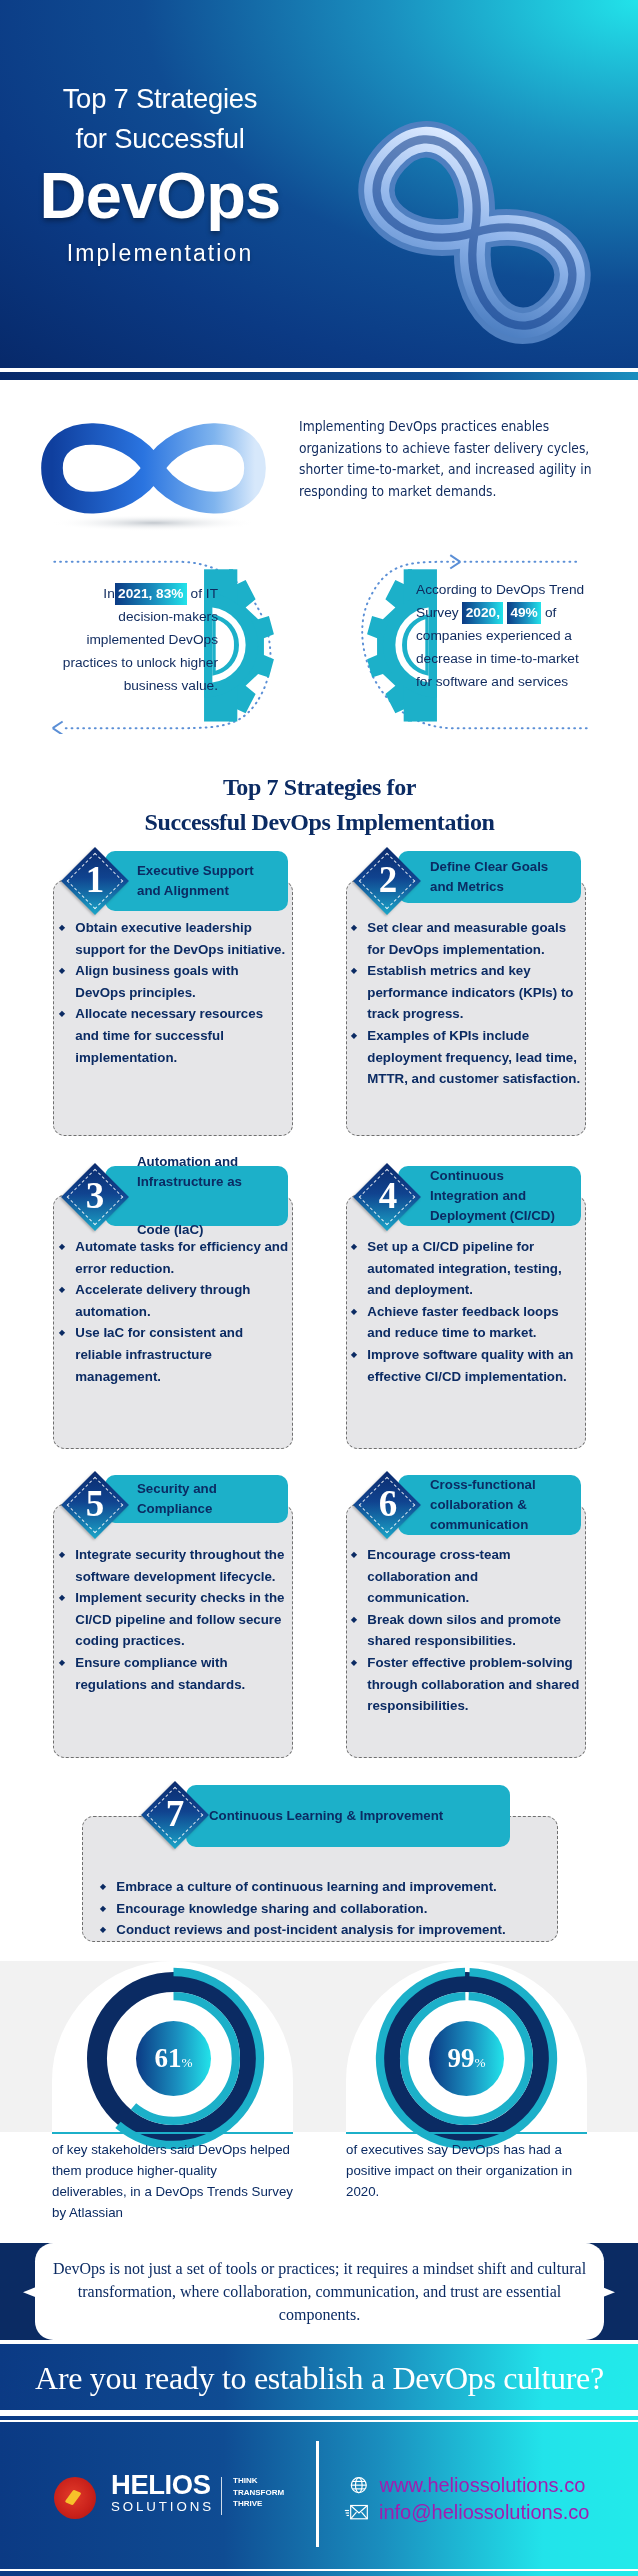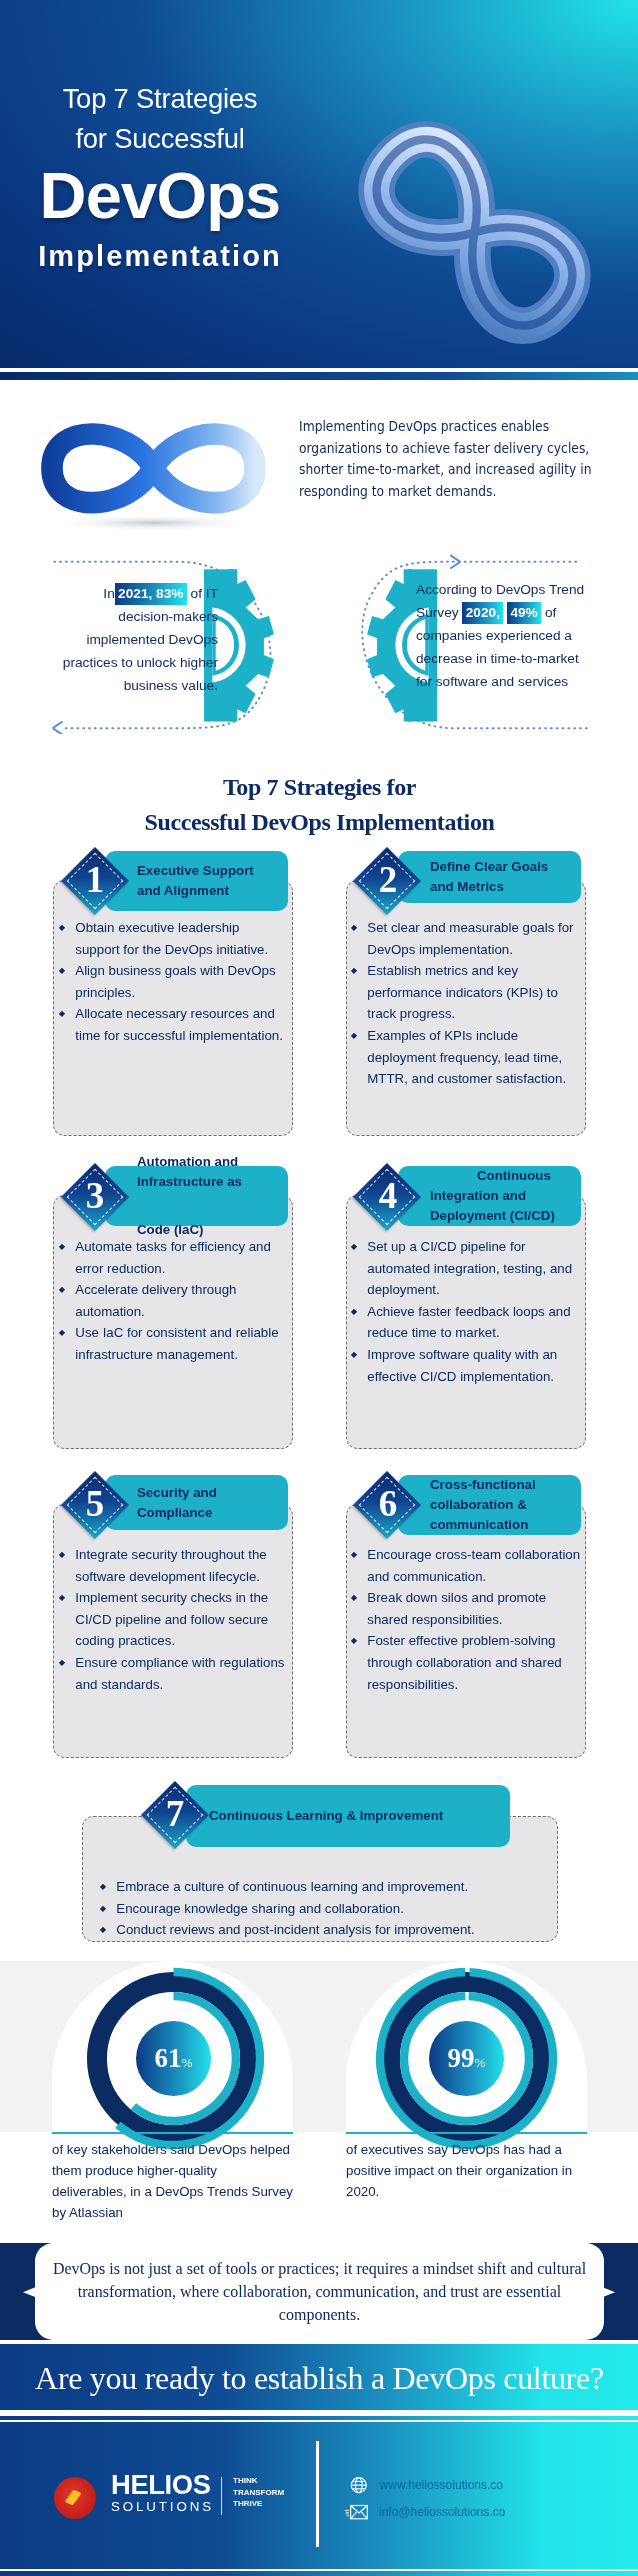--- a/index.html
+++ b/index.html
@@ -7,21 +7,21 @@
   body { font-family: "Liberation Sans", "DejaVu Sans", sans-serif; color: #0f2a5e; position: relative; height: 2576px; overflow: hidden; }
   .abs { position: absolute; }
 
   
   .hero { left: 0; top: 0; width: 639px; height: 368px;
     background: radial-gradient(ellipse at 100% 0%, #22e3ea 0%, #1a8fbf 28%, #0f4c93 55%, #0b3a84 75%, #07296a 100%); overflow: hidden; }
   .hero-line1 { left: 0; top: 83px; width: 320px; text-align: center; color: #fff; font-size: 27.4px; font-weight: 300; letter-spacing: -0.2px; }
   .hero-line2 { left: 0; top: 123px; width: 320px; text-align: center; color: #fff; font-size: 27.4px; font-weight: 300; letter-spacing: -0.2px; }
   .hero-devops { left: 0; top: 158px; width: 320px; text-align: center; color: #fff; font-size: 65px; font-weight: 700; letter-spacing: -0.8px;
     text-shadow: 0 2.5px 5px rgba(0,0,0,0.35); }
-  .hero-impl { left: 0; top: 240px; width: 320px; text-align: center; color: #fff; font-size: 29px; font-weight: 700; letter-spacing: 2.1px;
+  .hero-impl { left: 0; top: 240px; width: 320px; text-align: center; color: #fff; font-size: 23px; font-weight: 400; letter-spacing: 2.1px;
     text-shadow: 0 1.7px 3.3px rgba(0,0,0,0.3); }
   .hero-art { left: 333px; top: 91px; width: 283px; height: 283px; }
   .hero-stripe1 { left: 0; top: 368px; width: 639px; height: 3.3px; background: #ffffff; }
   .hero-stripe2 { left: 0; top: 372px; width: 639px; height: 8.3px; background: linear-gradient(90deg,#07296a,#0f4c93 70%,#1a8fbf); }
 
   
   .intro-inf { left: 37px; top: 408px; width: 233px; height: 125px; }
   .intro-text { left: 299px; top: 416px; width: 295px; font-size: 13.7px; line-height: 21.6px; color: #0f2a5e; font-family: "DejaVu Sans Condensed","Liberation Sans Narrow","Liberation Sans",sans-serif; }
 
   .gears { left: 46px; top: 551px; width: 549px; height: 183px; }
@@ -33,21 +33,21 @@
   .sec-title { left: 0; top: 770px; width: 639px; text-align: center; font-family: "Liberation Serif","DejaVu Serif",serif; font-weight: 700; font-size: 24px; line-height: 35px; color: #0b2b63; letter-spacing: -0.4px; }
 
   
   .card { position: absolute; border: 1.7px dashed #6f6f6f; border-radius: 11.6px; background: #e6e6e8; }
   .card-head { position: absolute; background: #1cb0c9; border-radius: 10px; color: #0b2b63; font-weight: 700; font-size: 13.3px; line-height: 20px; display: flex; align-items: center; }
   .card-head span { display: block; }
   .diamond { position: absolute; width: 48px; height: 48px; transform: rotate(45deg);
     background: linear-gradient(135deg,#0b2b6e 0%,#10438f 45%,#1aa6c8 100%); box-shadow: 0 1.7px 2.5px rgba(0,0,0,0.25); }
   .diamond::after { content: ""; position: absolute; left: 4.2px; top: 4.2px; right: 4.2px; bottom: 4.2px; border: 1.2px dashed rgba(255,255,255,0.85); }
   .diamond-num { position: absolute; width: 50px; text-align: center; color: #fff; font-family: "Liberation Serif","DejaVu Serif",serif; font-weight: 700; font-size: 37px; line-height: 50px; }
-  .bullets { position: absolute; list-style: none; font-size: 13.3px; line-height: 21.6px; color: #0b2b63; }
+  .bullets { position: absolute; list-style: none; font-size: 13.3px; line-height: 21.6px; color: #0b2b63; font-weight: bold; }
   .bullets li { position: relative; padding-left: 18.3px; }
   .bullets li::before { content: "\25C6"; position: absolute; left: 1.7px; top: 0; font-size: 8.3px; color: #0b2b63; }
 
   
   .stats-band { left: 0; top: 1961px; width: 639px; height: 171px; background: #f2f2f2; }
   .stat-circle-bg { position: absolute; width: 241px; height: 241px; border-radius: 50%; background: #ffffff; }
   .donut { position: absolute; width: 183px; height: 183px; }
   .stat-center { position: absolute; width: 75px; height: 75px; border-radius: 50%;
     background: linear-gradient(90deg,#0b3a84 0%,#1a8fbf 55%,#22e3ea 100%); color: #fff; font-family: "Liberation Serif","DejaVu Serif",serif; font-weight: 700; text-align: center; line-height: 75px; font-size: 27px; }
   .stat-center small { font-size: 13.3px; font-weight: 400; }
@@ -68,21 +68,21 @@
   .cta-stripe2 { left: 0; top: 2420px; width: 639px; height: 1.7px; background: #fff; }
   .foot-stripe { left: 0; top: 2569px; width: 639px; height: 1.7px; background: #fff; }
 
   .logo-mark { left: 54px; top: 2477px; width: 42px; height: 42px; border-radius: 50%; background: radial-gradient(circle at 45% 45%, #e23a2a 0%, #c8201a 60%, #a8140f 100%); }
   .logo-mark::after { content: ""; position: absolute; left: 14px; top: 14px; width: 10px; height: 13.3px; background: #f7c12a; transform: skewX(-20deg) rotate(20deg); border-radius: 1.7px; }
   .logo-name { left: 111px; top: 2470px; color: #fff; font-weight: 900; font-size: 27.4px; letter-spacing: -0.4px; line-height: 30px; }
   .logo-sub { left: 111px; top: 2499px; color: #fff; font-size: 13.3px; letter-spacing: 2.9px; line-height: 16.6px; }
   .logo-div { left: 221px; top: 2477px; width: 1.2px; height: 38px; background: rgba(255,255,255,0.8); }
   .tagline { left: 233px; top: 2475px; color: #fff; font-size: 8px; font-weight: 700; line-height: 11.6px; }
   .foot-div { left: 316px; top: 2441px; width: 2.5px; height: 106px; background: #fff; }
-  .contact { position: absolute; color: #0369a1; font-size: 12px; line-height: 20px; display: flex; align-items: center; }
+  .contact { position: absolute; color: #a21caf; font-size: 20px; line-height: 20px; display: flex; align-items: center; }
   .contact .ico { width: 21.6px; height: 18.3px; margin-right: 10px; }
 </style>
 </head>
 <body>
 
 <div class="abs hero">
   <svg class="abs hero-art" viewBox="0 0 340 340">
     <defs>
       <linearGradient id="hg" x1="0" y1="0" x2="1" y2="1">
         <stop offset="0" stop-color="#dbe9ff"></stop>
@@ -216,37 +216,37 @@
     <li>Automate tasks for efficiency and error reduction.</li>
     <li>Accelerate delivery through automation.</li>
     <li>Use IaC for consistent and reliable infrastructure management.</li>
   </ul>
 </div>
 
 <div>
   <div class="card" style="left:346px;top:1195px;width:240px;height:254px;"></div>
   <div class="card-head" style="left:398px;top:1166px;width:183px;height:60px;padding-left:32px;">
     <div>
-        <span style="display: block; margin-left: 47px;">Continuous</span>
+        <span style="display: block;">Continuous</span>
         <span style="display: block;">Integration and</span>
         <span style="display: block;">Deployment (CI/CD)</span>
       </div>
   </div>
   <div class="diamond" style="left:363px;top:1173px;"></div>
   <div class="diamond-num" style="left:363px;top:1171px;">4</div>
   <ul class="bullets" style="left:349px;top:1236px;width:237px;">
     <li>Set up a CI/CD pipeline for automated integration, testing, and deployment.</li>
     <li>Achieve faster feedback loops and reduce time to market.</li>
     <li>Improve software quality with an effective CI/CD implementation.</li>
   </ul>
 </div>
 
 <div>
   <div class="card" style="left:53px;top:1504px;width:240px;height:254px;"></div>
-  <div class="card-head" style="left:105px;top:1475px;width:183px;height:55px;padding-left:32px;">
+  <div class="card-head" style="left:105px;top:1475px;width:183px;height:48px;padding-left:32px;">
     <div>
         <span style="display: block;">Security and</span>
         <span style="display: block;">Compliance</span>
       </div>
   </div>
   <div class="diamond" style="left:71px;top:1481px;"></div>
   <div class="diamond-num" style="left:70px;top:1479px;">5</div>
   <ul class="bullets" style="left:57px;top:1544px;width:233px;">
     <li>Integrate security throughout the software development lifecycle.</li>
     <li>Implement security checks in the CI/CD pipeline and follow secure coding practices.</li>

